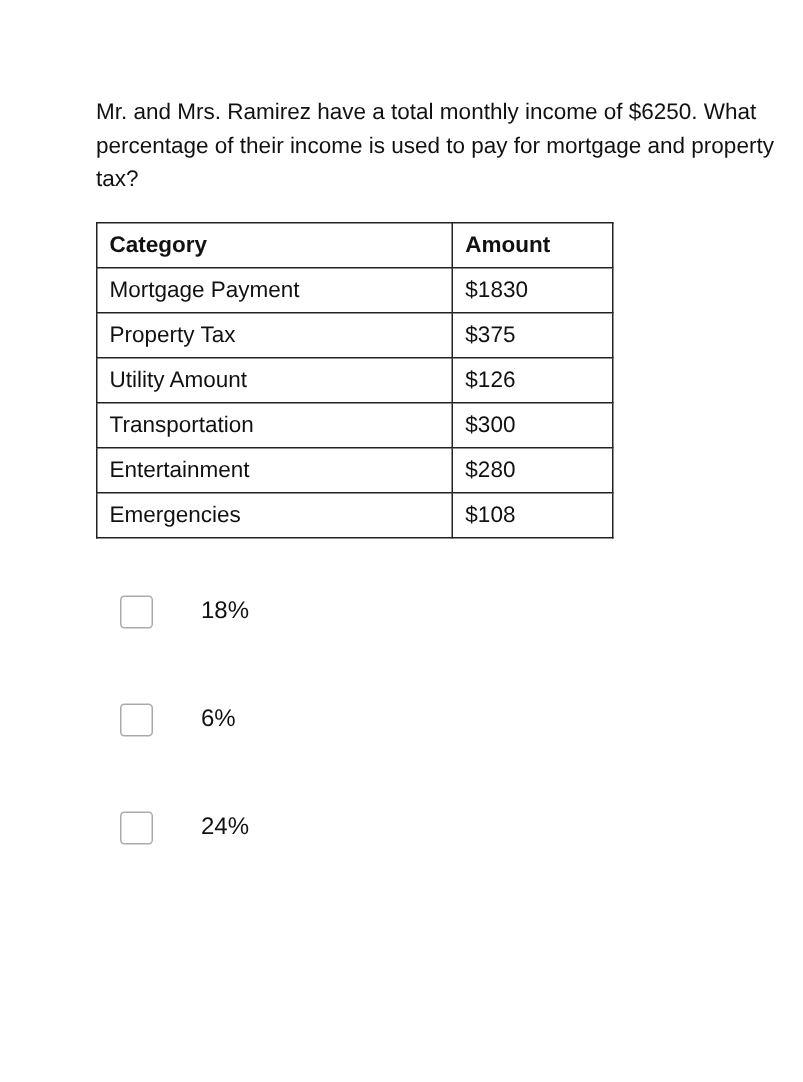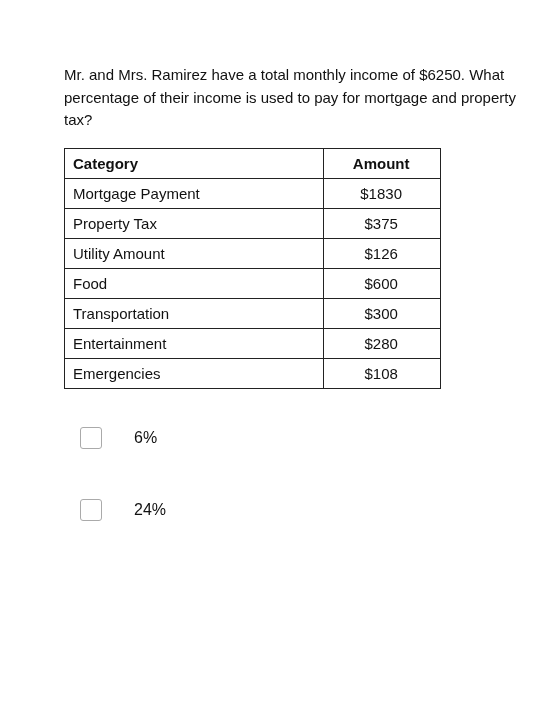--- a/index.html
+++ b/index.html
@@ -20,41 +20,41 @@
 
     .question-text {
       font-size: 15px;
       line-height: 1.5;
       margin-bottom: 14px;
       color: #111;
     }
 
     .budget-table {
       border-collapse: collapse;
-      width: 377px;
+      width: 345px;
       margin-bottom: 22px;
     }
 
     .budget-table th,
     .budget-table td {
       border: 1.5px solid #222;
       padding: 6px 10px 6px 8px;
       font-size: 15px;
       vertical-align: middle;
     }
 
     .budget-table th {
       font-weight: bold;
       background: #fff;
       text-align: left;
     }
 
     .budget-table th.amount-col,
     .budget-table td.amount-col {
-      text-align: center;
+      text-align: left;
       min-width: 90px;
     }
 
     .budget-table td.category-col {
       min-width: 200px;
     }
 
     .options-list {
       list-style: none;
       padding: 0;
@@ -99,40 +99,40 @@
       </tr>
       <tr>
         <td class="category-col">Property Tax</td>
         <td class="amount-col">$375</td>
       </tr>
       <tr>
         <td class="category-col">Utility Amount</td>
         <td class="amount-col">$126</td>
       </tr>
       <tr>
-        <td class="category-col">Food</td>
-        <td class="amount-col">$600</td>
-      </tr>
-      <tr>
         <td class="category-col">Transportation</td>
         <td class="amount-col">$300</td>
       </tr>
       <tr>
         <td class="category-col">Entertainment</td>
         <td class="amount-col">$280</td>
       </tr>
       <tr>
         <td class="category-col">Emergencies</td>
         <td class="amount-col">$108</td>
       </tr>
     </tbody>
 </table>
 
 <ul class="options-list" id="options-list">
     <li>
       <span class="option-checkbox"></span>
+      <span>18%</span>
+    </li>
+    <li>
+      <span class="option-checkbox"></span>
       <span>6%</span>
     </li>
     <li>
       <span class="option-checkbox"></span>
       <span>24%</span>
     </li>
   </ul>
 
 </body></html>

